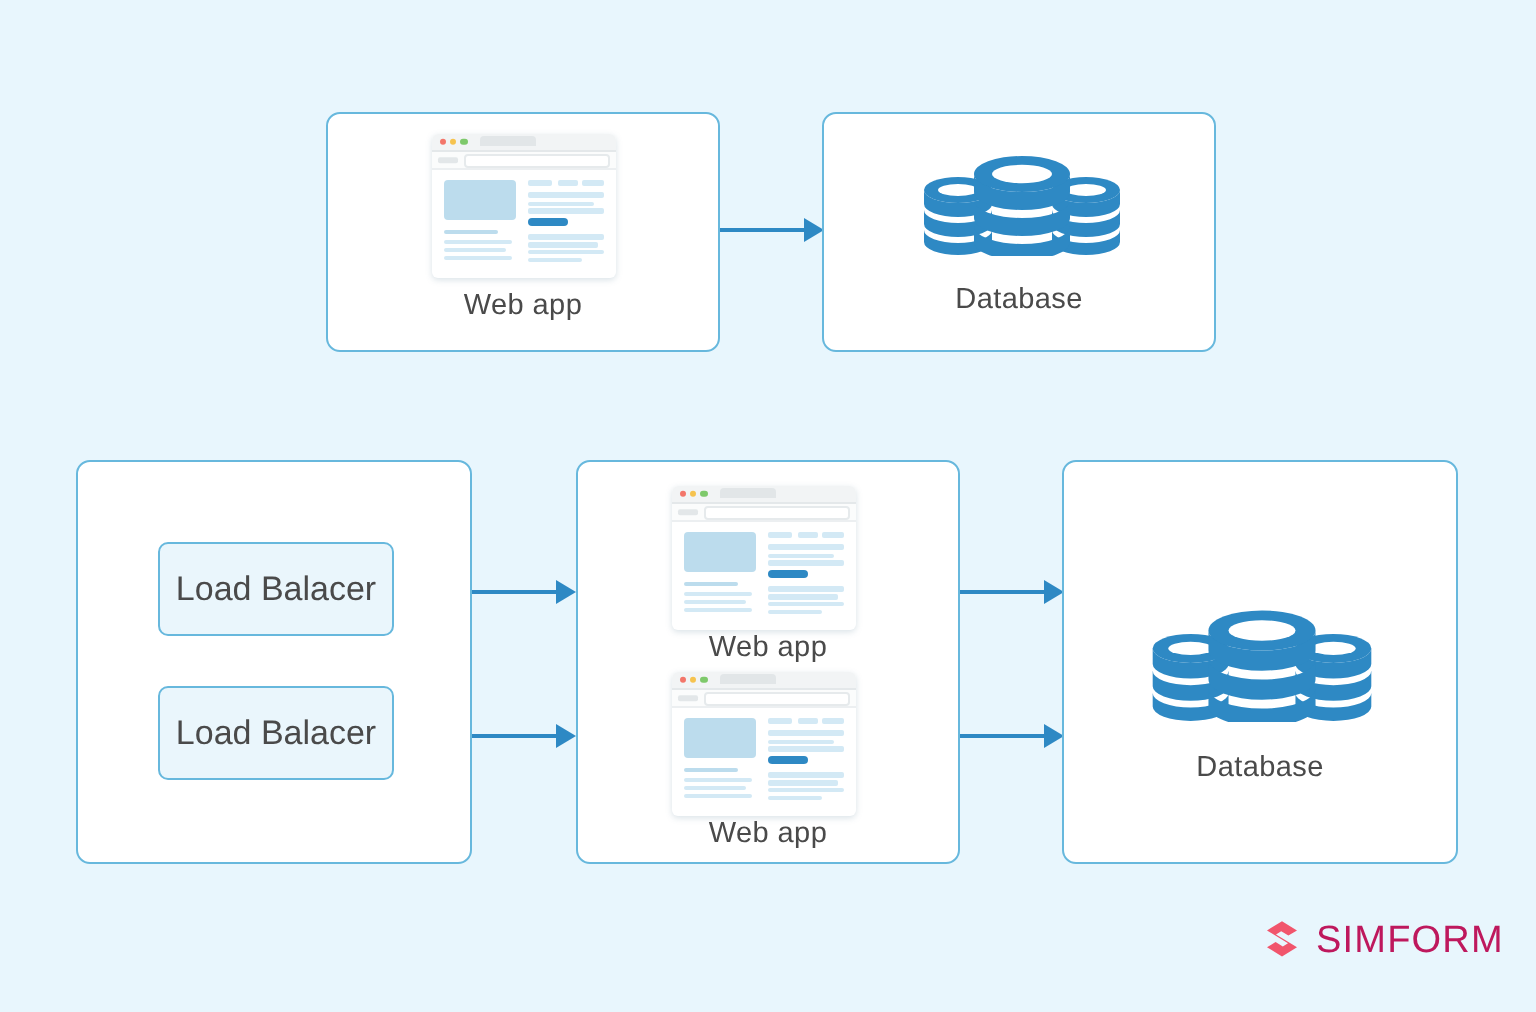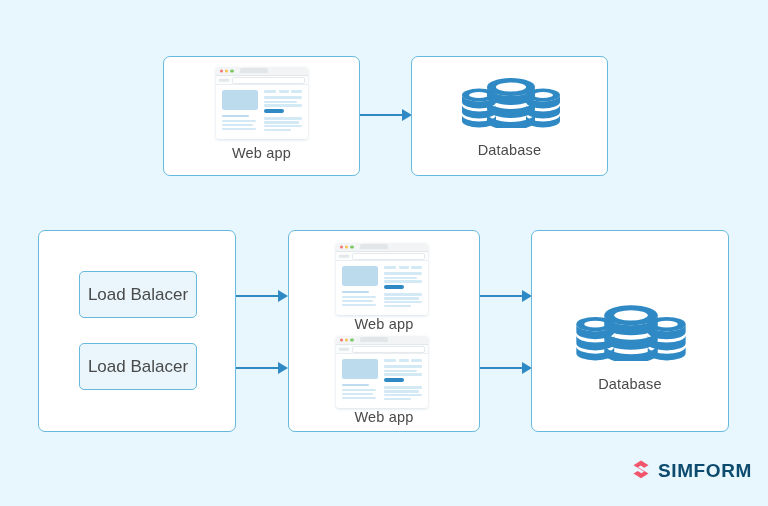--- a/index.html
+++ b/index.html
@@ -143,22 +143,22 @@
   .arrow-svg { position: absolute; overflow: visible; }
   
   .logo {
     position: absolute;
     display: flex;
     align-items: center;
     gap: 5px;
   }
   .logo-text {
     font-size: 19px;
-    font-weight: bold;
-    color: #0c4a6e;
+    font-weight: normal;
+    color: #be185d;
     letter-spacing: 0.6px;
     font-family: "Liberation Sans", sans-serif;
   }
 </style>
 </head>
 <body>
 
 <div class="canvas">
 
   <div class="box" style="left:163px; top:56px; width:197px; height:120px;">

